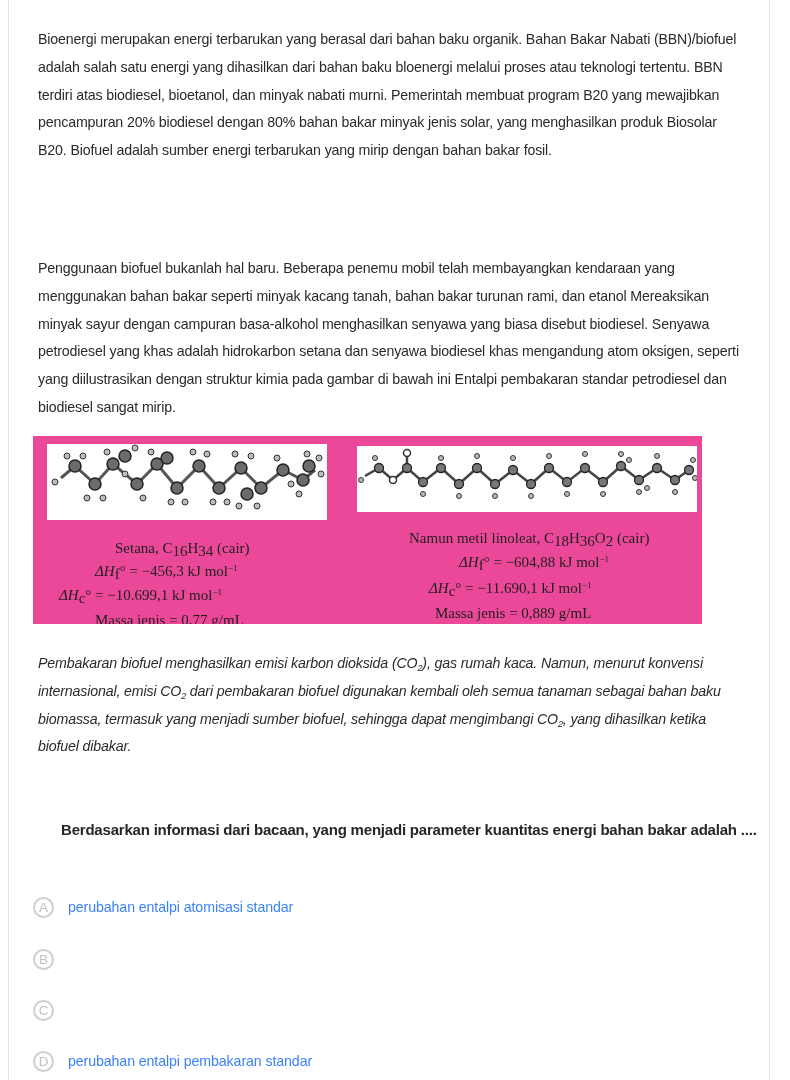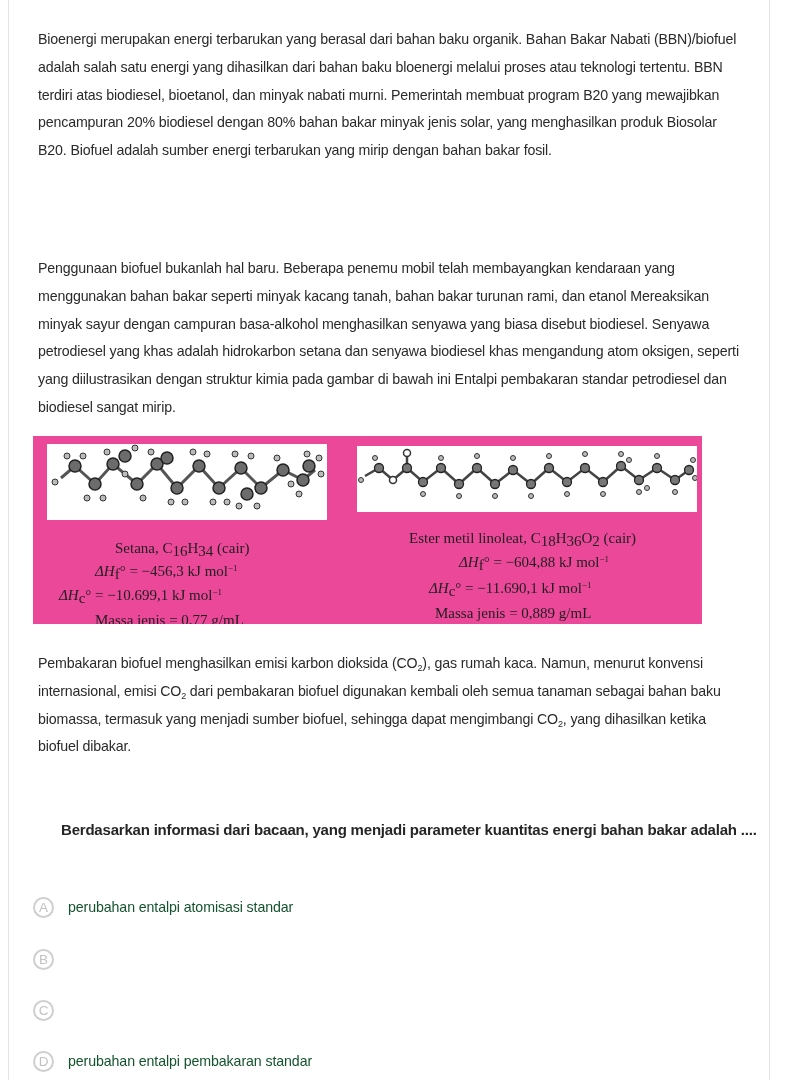--- a/index.html
+++ b/index.html
@@ -35,21 +35,21 @@
     color: #2a2a2a;
     margin: 5px;
   }
   .para sub {
     font-size: 9px;
     line-height: 0;
     vertical-align: -3px;
   }
   #p1 { top: 21px; }
   #p2 { top: 250px; }
-  #p3 { top: 645px; }
+  #p3 { top: 645px; font-style: italic; }
   .question {
     position: absolute;
     left: 33px;
     top: 818px;
     width: 720px;
     font-size: 15px;
     font-weight: bold;
     line-height: 24px;
     color: #262626;
     letter-spacing: -0.2px;
@@ -101,21 +101,21 @@
     font-size: 13.5px;
     display: flex;
     align-items: center;
     justify-content: center;
     box-sizing: border-box;
     margin-right: 14px;
     font-family: "Liberation Sans", sans-serif;
   }
   .opt-text {
     font-size: 14.2px;
-    color: #14532d;
+    color: #3b82f6;
     letter-spacing: -0.1px;
   }
   #opt-a { top: 894px; }
   #opt-b { top: 946px; }
   #opt-c { top: 997px; }
   #opt-d { top: 1048px; }
 </style>
 </head>
 <body>
 
@@ -242,21 +242,21 @@
     <i>ΔH</i><sub>f</sub><span>° = −456,3 kJ mol</span><sup>−1</sup>
   </div>
   <div class="chem" style="left:26px; top:151px;">
     <i>ΔH</i><sub>c</sub><span>° = −10.699,1 kJ mol</span><sup>−1</sup>
   </div>
   <div class="chem" style="left:62px; top:176px;">
     <span>Massa jenis = 0,77 g/mL</span>
   </div>
 
   <div class="chem" style="left:376px; top:94px;">
-    <span>Ester metil linoleat, C</span><sub>18</sub><span>H</span><sub>36</sub><span>O</span><sub>2</sub><span> (cair)</span>
+    <span>Namun metil linoleat, C</span><sub>18</sub><span>H</span><sub>36</sub><span>O</span><sub>2</sub><span> (cair)</span>
   </div>
   <div class="chem" style="left:426px; top:118px;text-align:center;">
     <i>ΔH</i><sub>f</sub><span>° = −604,88 kJ mol</span><sup>−1</sup>
   </div>
   <div class="chem" style="left:396px; top:144px;text-align:center;">
     <i>ΔH</i><sub>c</sub><span>° = −11.690,1 kJ mol</span><sup>−1</sup>
   </div>
   <div class="chem" style="left:402px; top:169px;">
     <span>Massa jenis = 0,889 g/mL</span>
   </div>

